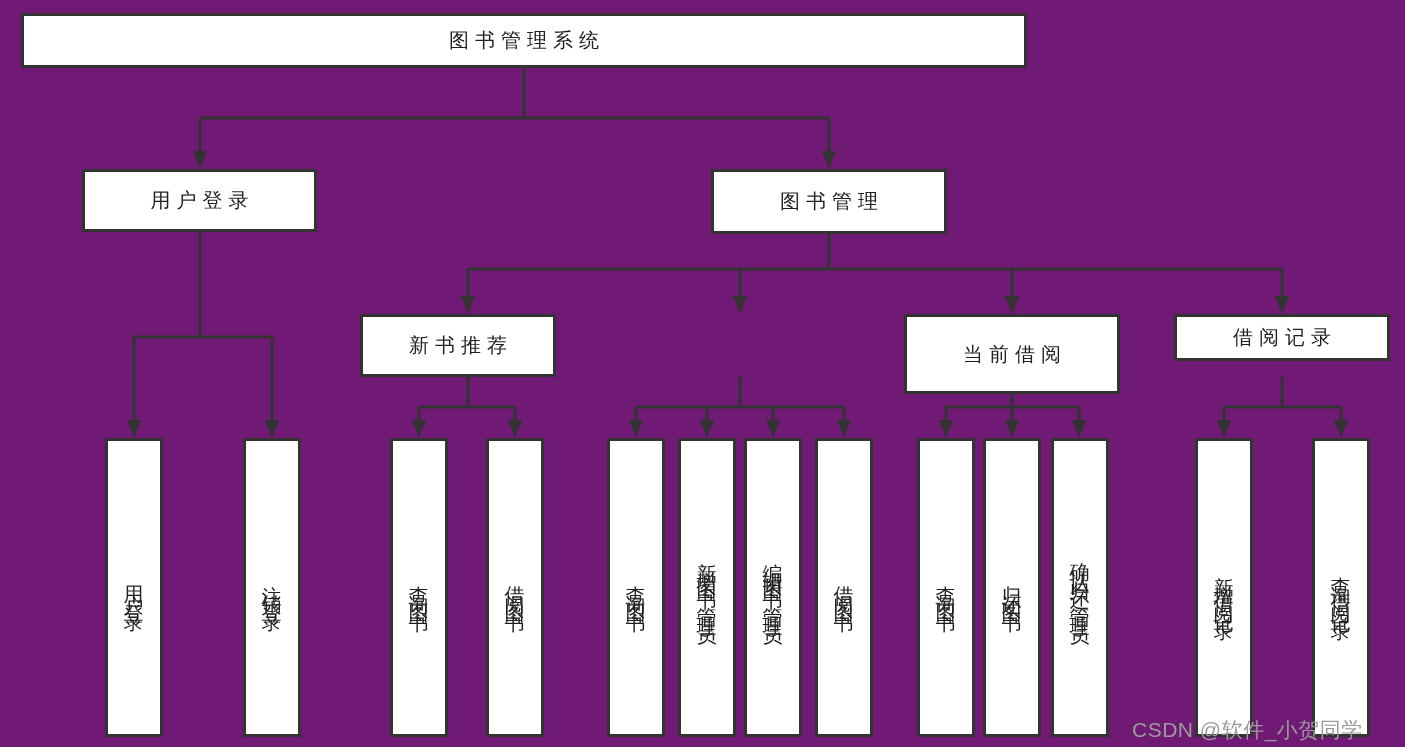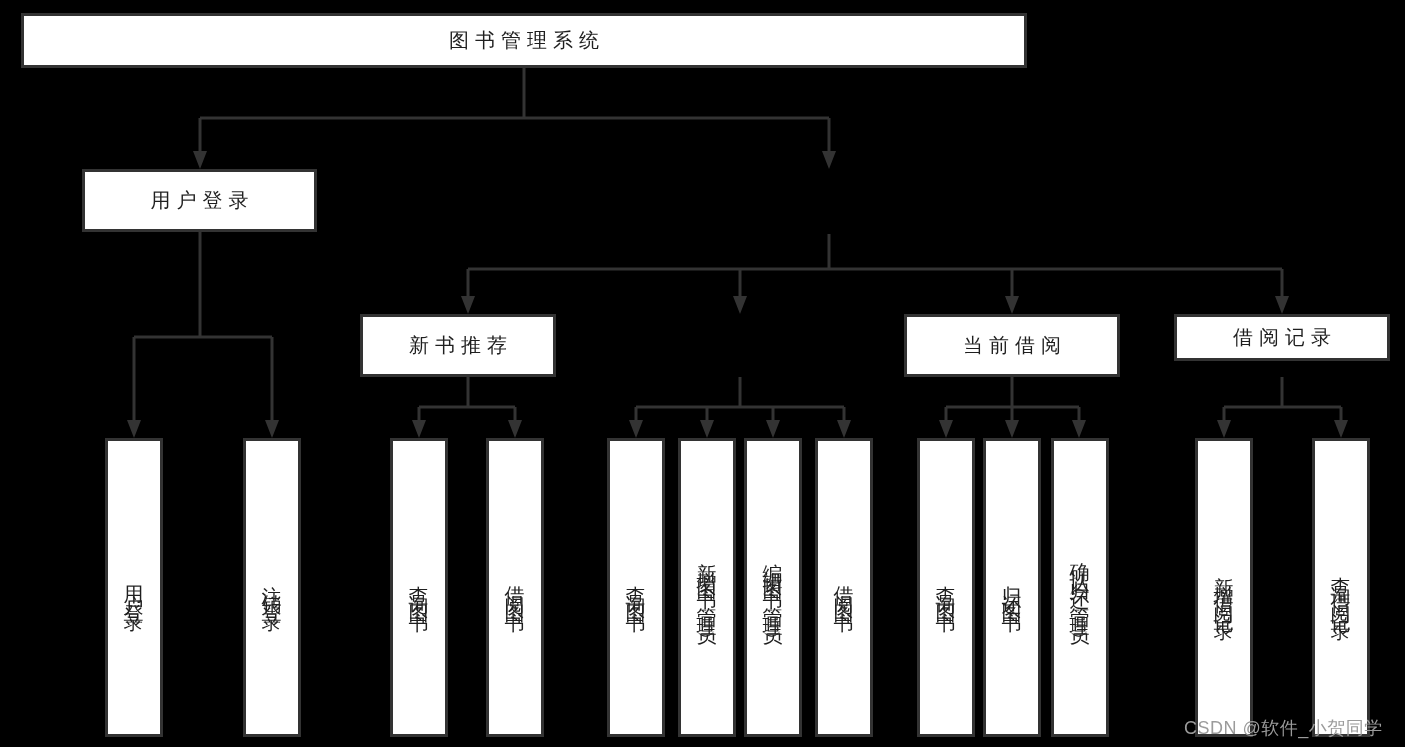--- a/index.html
+++ b/index.html
@@ -1,20 +1,20 @@
 <!DOCTYPE html>
 <html><head>
 <meta charset="utf-8">
 <style>
   html, body { margin: 0; padding: 0; background: #ffffff; }
   .canvas {
     position: relative;
     width: 1405px;
     height: 747px;
-    background: #000000;
+    background: #701a75;
     font-family: "Liberation Sans", "DejaVu Sans", sans-serif;
     overflow: hidden;
   }
   .connectors {
     position: absolute;
     left: 0; top: 0;
     width: 1405px; height: 747px;
     z-index: 1;
   }
   .box {
@@ -42,23 +42,23 @@
   .vt {
     writing-mode: vertical-rl;
     text-orientation: mixed;
     font-size: 20px;
     letter-spacing: 9px;
     line-height: 1;
     white-space: nowrap;
   }
   .watermark {
     position: absolute;
-    left: 1184px;
+    left: 1132px;
     top: 716px;
-    font-size: 18px;
+    font-size: 21px;
     letter-spacing: 0.5px;
     color: #9b9b9b;
     white-space: nowrap;
     z-index: 5;
   }
 </style>
 </head>
 <body>
 
 <div class="canvas">
@@ -76,23 +76,24 @@
              M127,420h14l-7,18z M265,420h14l-7,18z
              M412,420h14l-7,18z M508,420h14l-7,18z
              M629,420h14l-7,18z M700,420h14l-7,18z M766,420h14l-7,18z M837,420h14l-7,18z
              M939,420h14l-7,18z M1005,420h14l-7,18z M1072,420h14l-7,18z
              M1217,420h14l-7,18z M1334,420h14l-7,18z"></path>
   </svg>
 
   <div class="box h" style="left:21px;top:13px;width:1006px;height:55px">图书管理系统</div>
 
   <div class="box h" style="left:82px;top:169px;width:235px;height:63px">用户登录</div>
+  <div class="box h" style="left:711px;top:169px;width:236px;height:65px">图书管理</div>
 
   <div class="box h" style="left:360px;top:314px;width:196px;height:63px">新书推荐</div>
-  <div class="box h" style="left:904px;top:314px;width:216px;height:63px">当前借阅</div>
+  <div class="box h" style="left:904px;top:314px;width:216px;height:80px">当前借阅</div>
   <div class="box h" style="left:1174px;top:314px;width:216px;height:47px">借阅记录</div>
 
   <div class="box v" style="left:105px">
     <span class="vt">用户登录</span>
   </div>
   <div class="box v" style="left:243px">
     <span class="vt">注销登录</span>
   </div>
 
   <div class="box v" style="left:390px">

